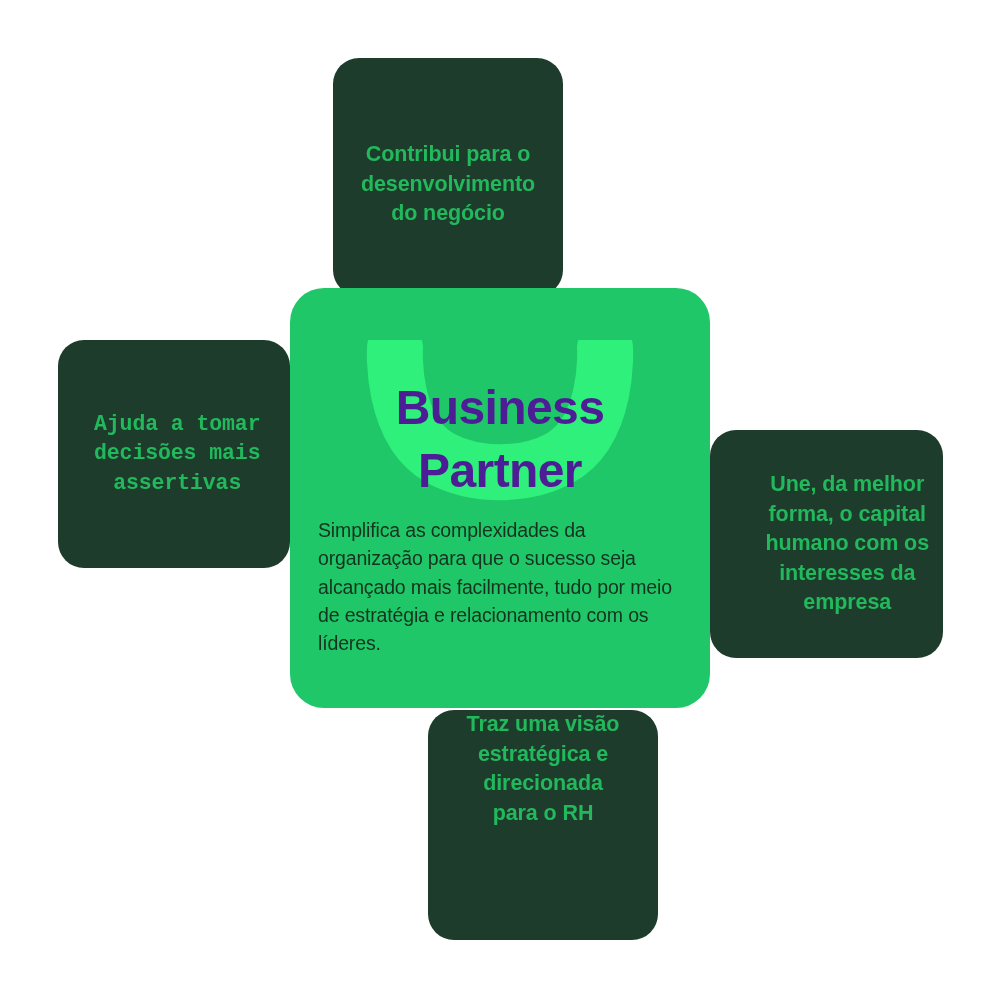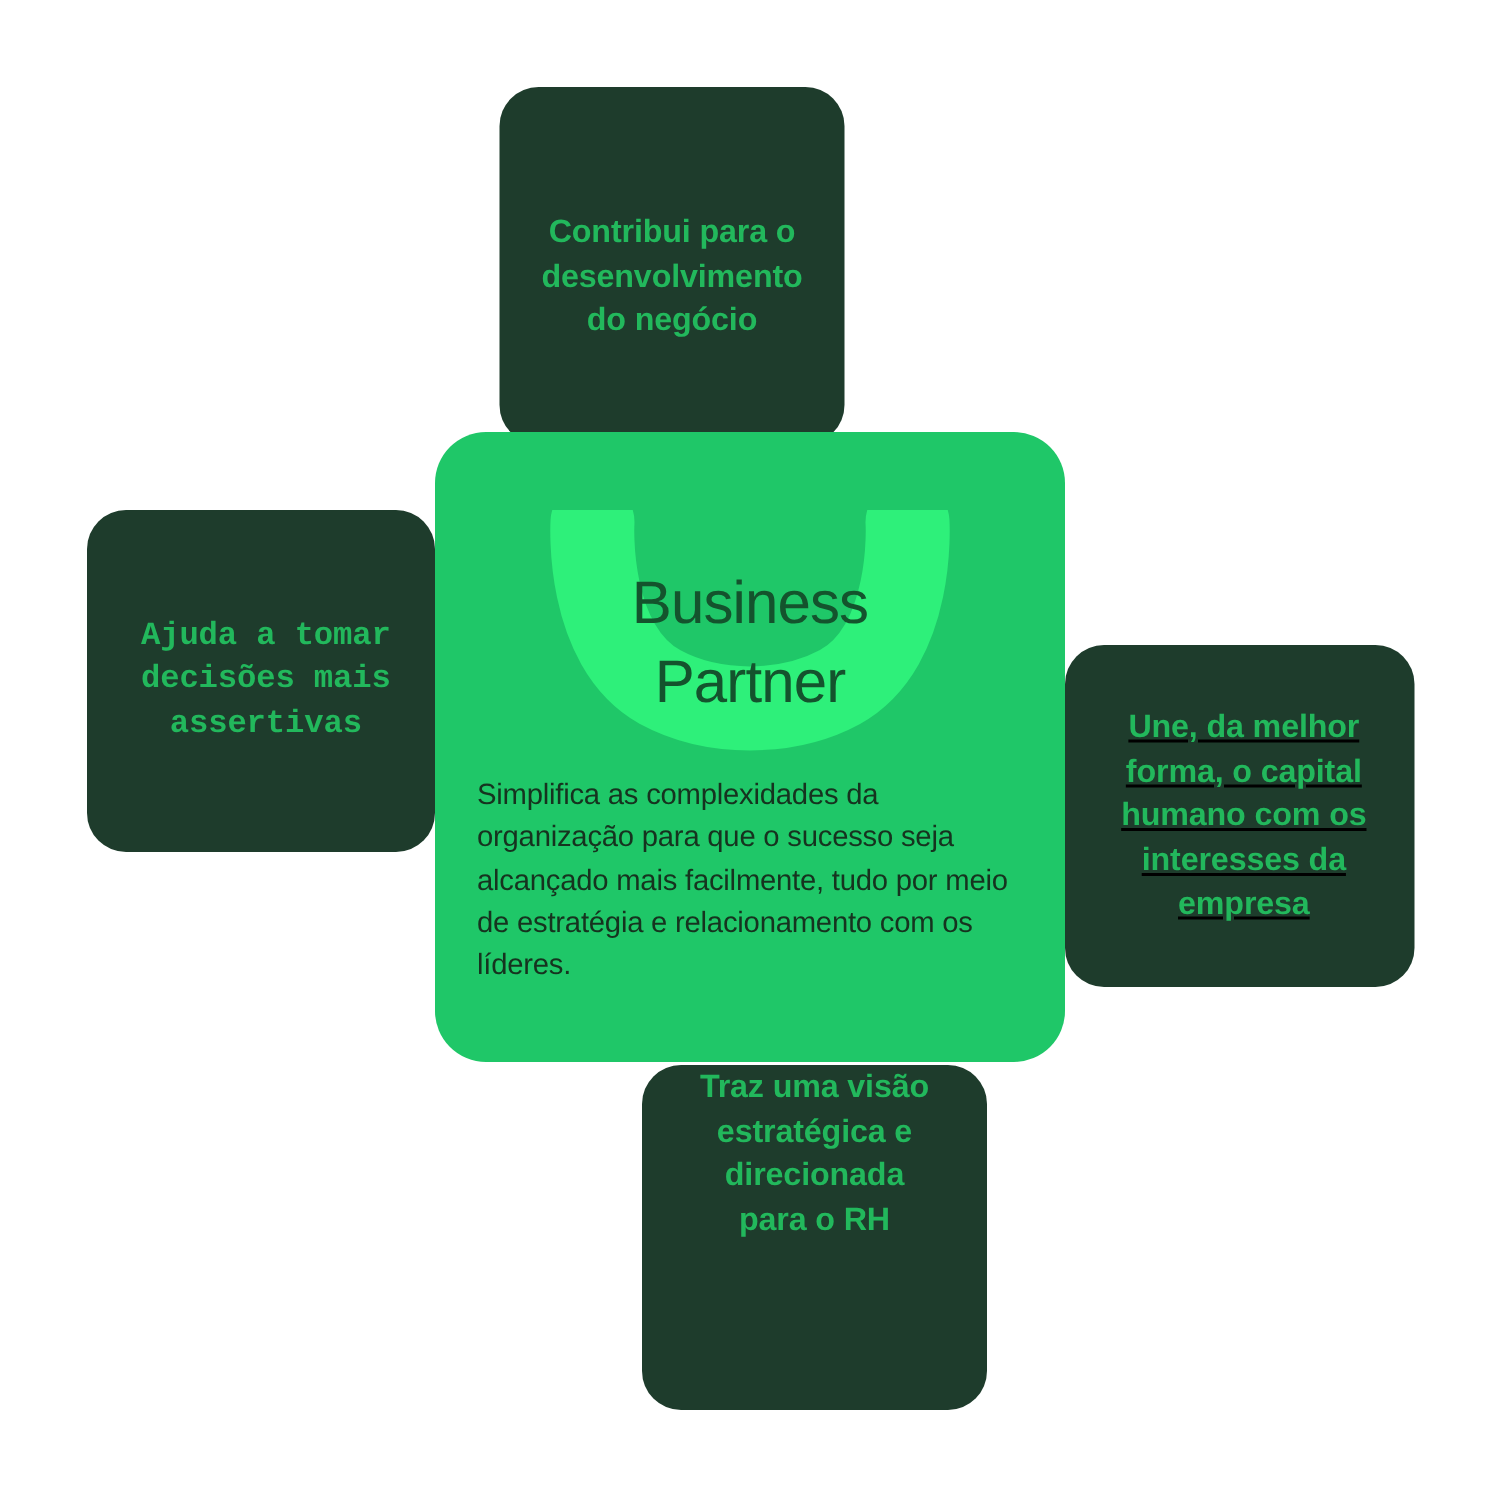--- a/index.html
+++ b/index.html
@@ -58,22 +58,20 @@
     justify-content: flex-start;
     padding-left: 22px;
     font-family: Liberation Mono, monospace;
   }
   .card-right {
     left: 710px;
     top: 430px;
     width: 233px;
     height: 228px;
     justify-content: flex-end;
-    padding-right: 18px;
-    text-decoration: underline;
   }
   .card-bottom {
     left: 428px;
     top: 710px;
     width: 230px;
     height: 230px;
     align-items: flex-start;
     padding-bottom: 70px;
   }
 
@@ -100,23 +98,23 @@
     pointer-events: none;
   }
 
   .brand-title {
     position: absolute;
     left: 0;
     top: 88px;
     width: 420px;
     z-index: 2;
     text-align: center;
-    color: #14532d;
-    font-weight: normal;
-    font-size: 40px;
+    color: #4c1d95;
+    font-weight: bold;
+    font-size: 48px;
     line-height: 1.32;
     letter-spacing: -0.6px;
     white-space: pre-line;
   }
 
   .brand-body {
     position: absolute;
     left: 0;
     top: 228px;
     width: 420px;

